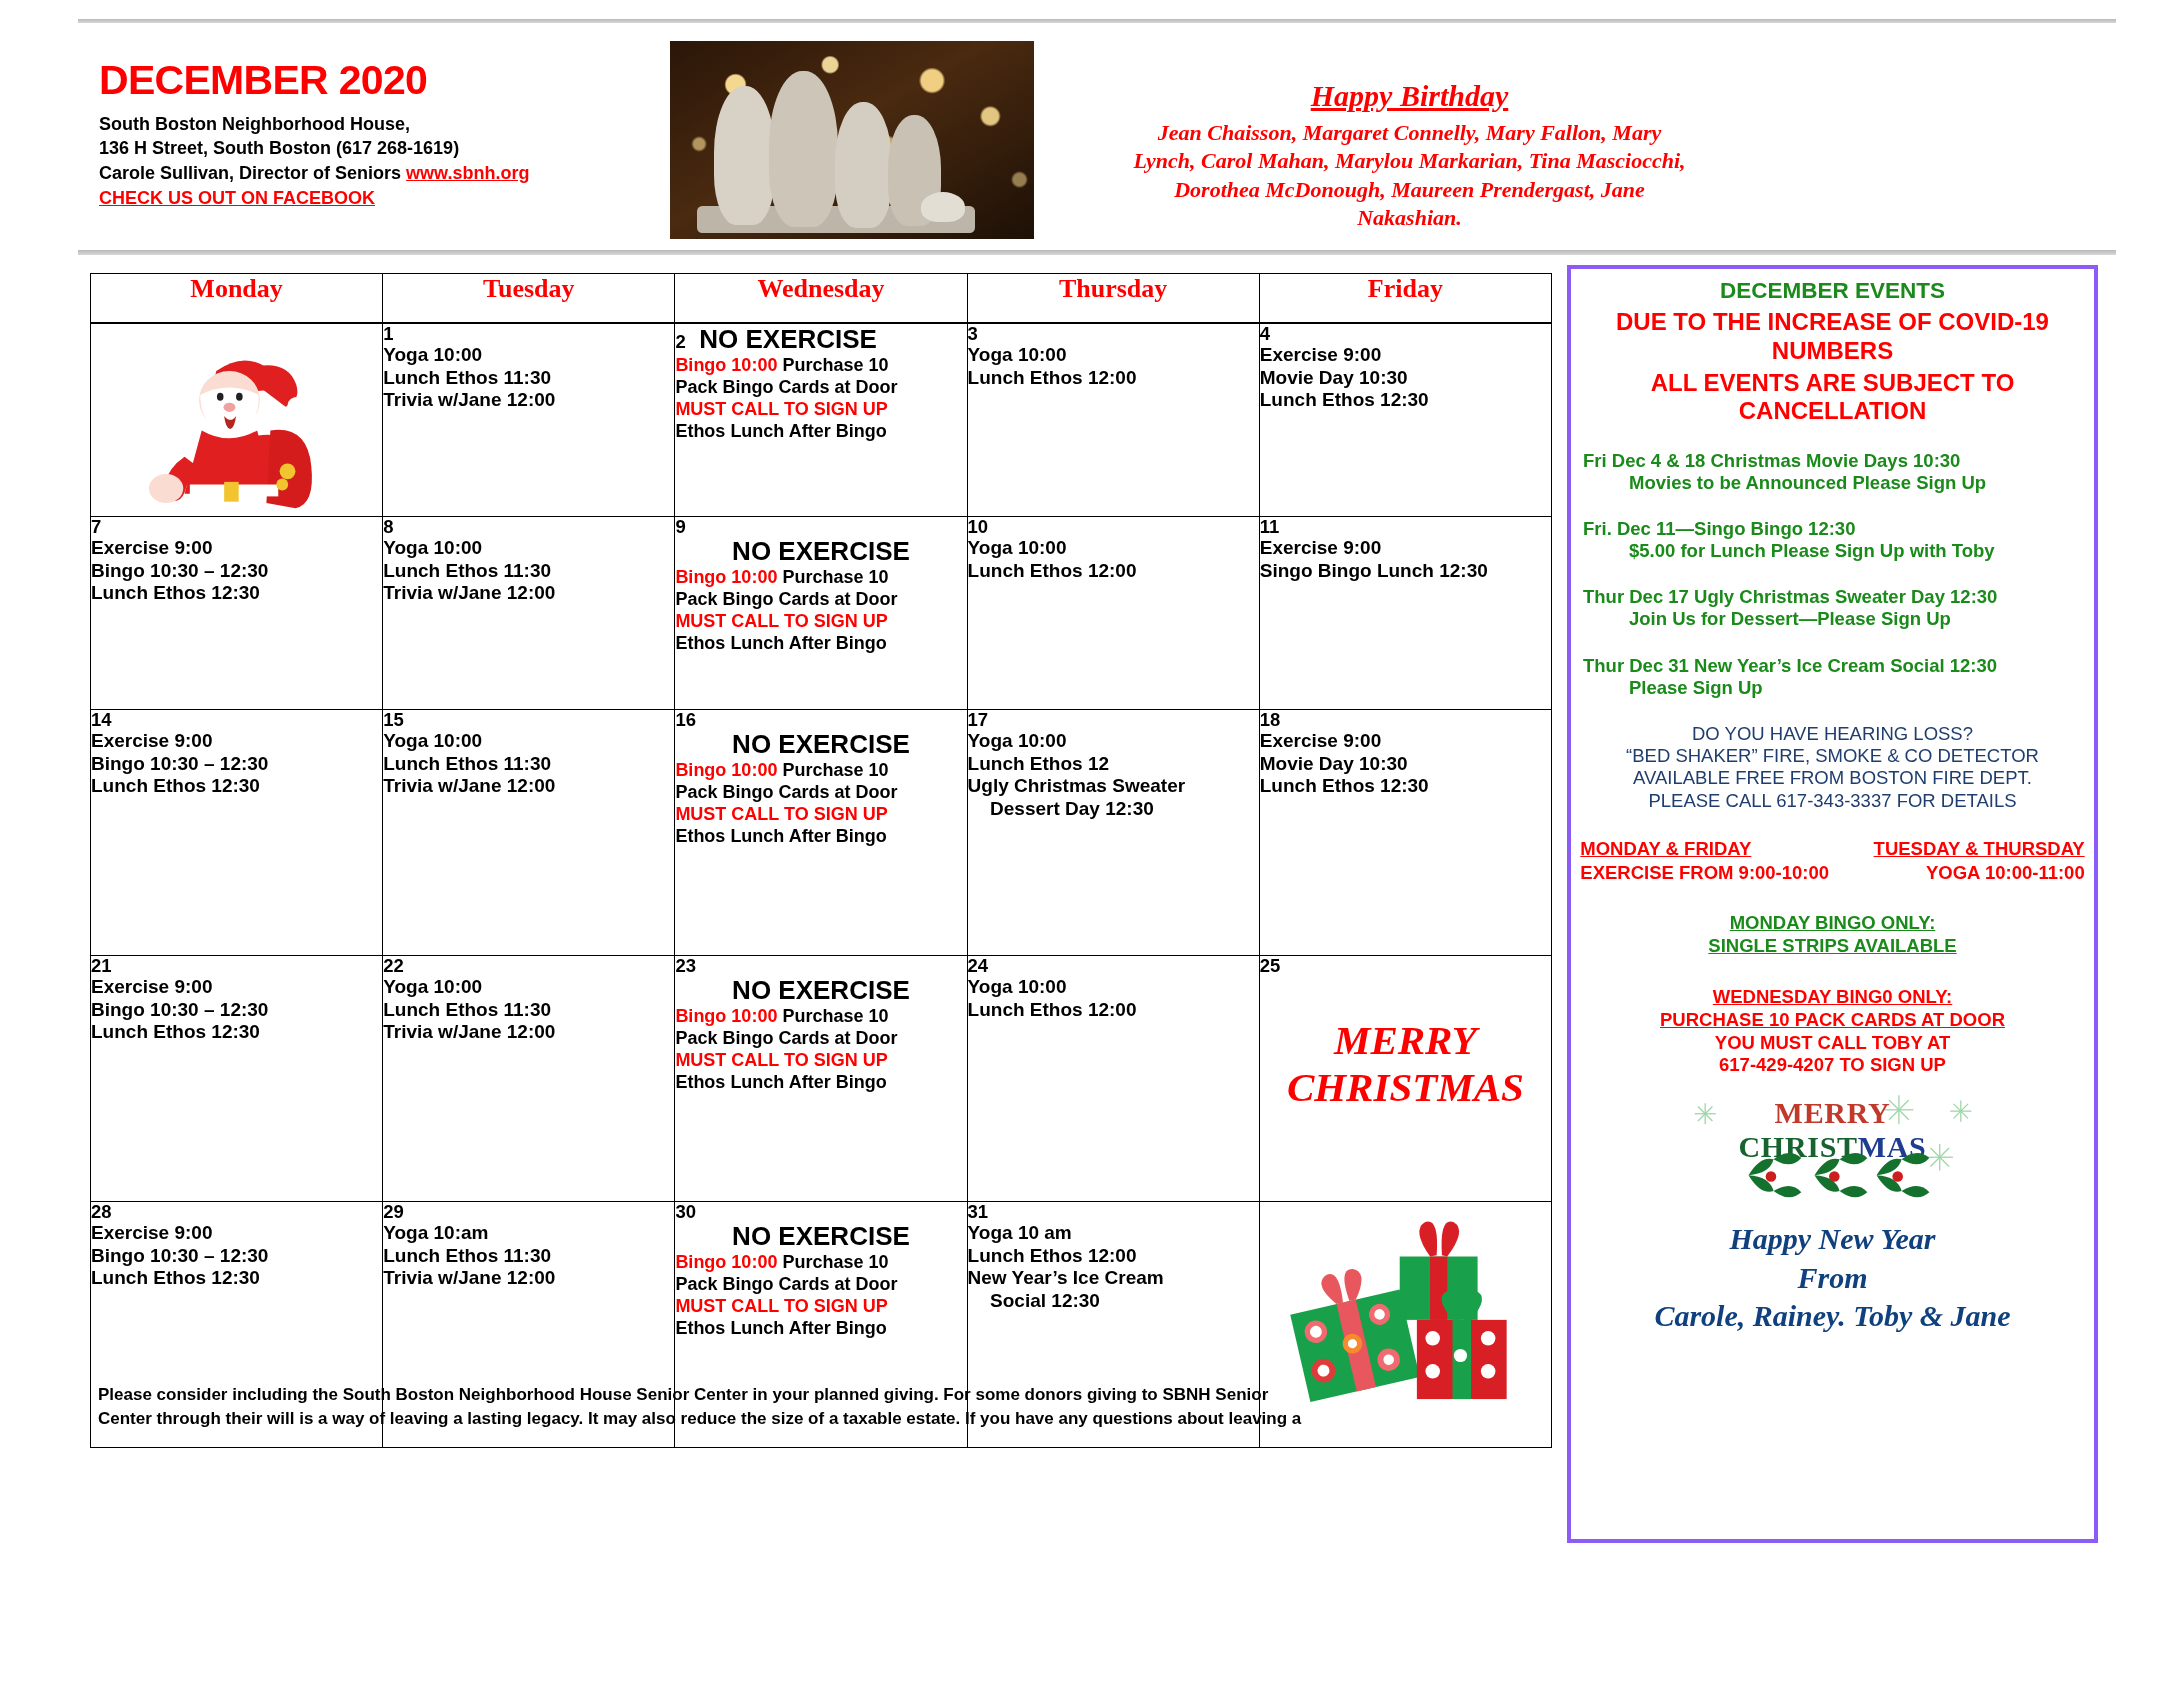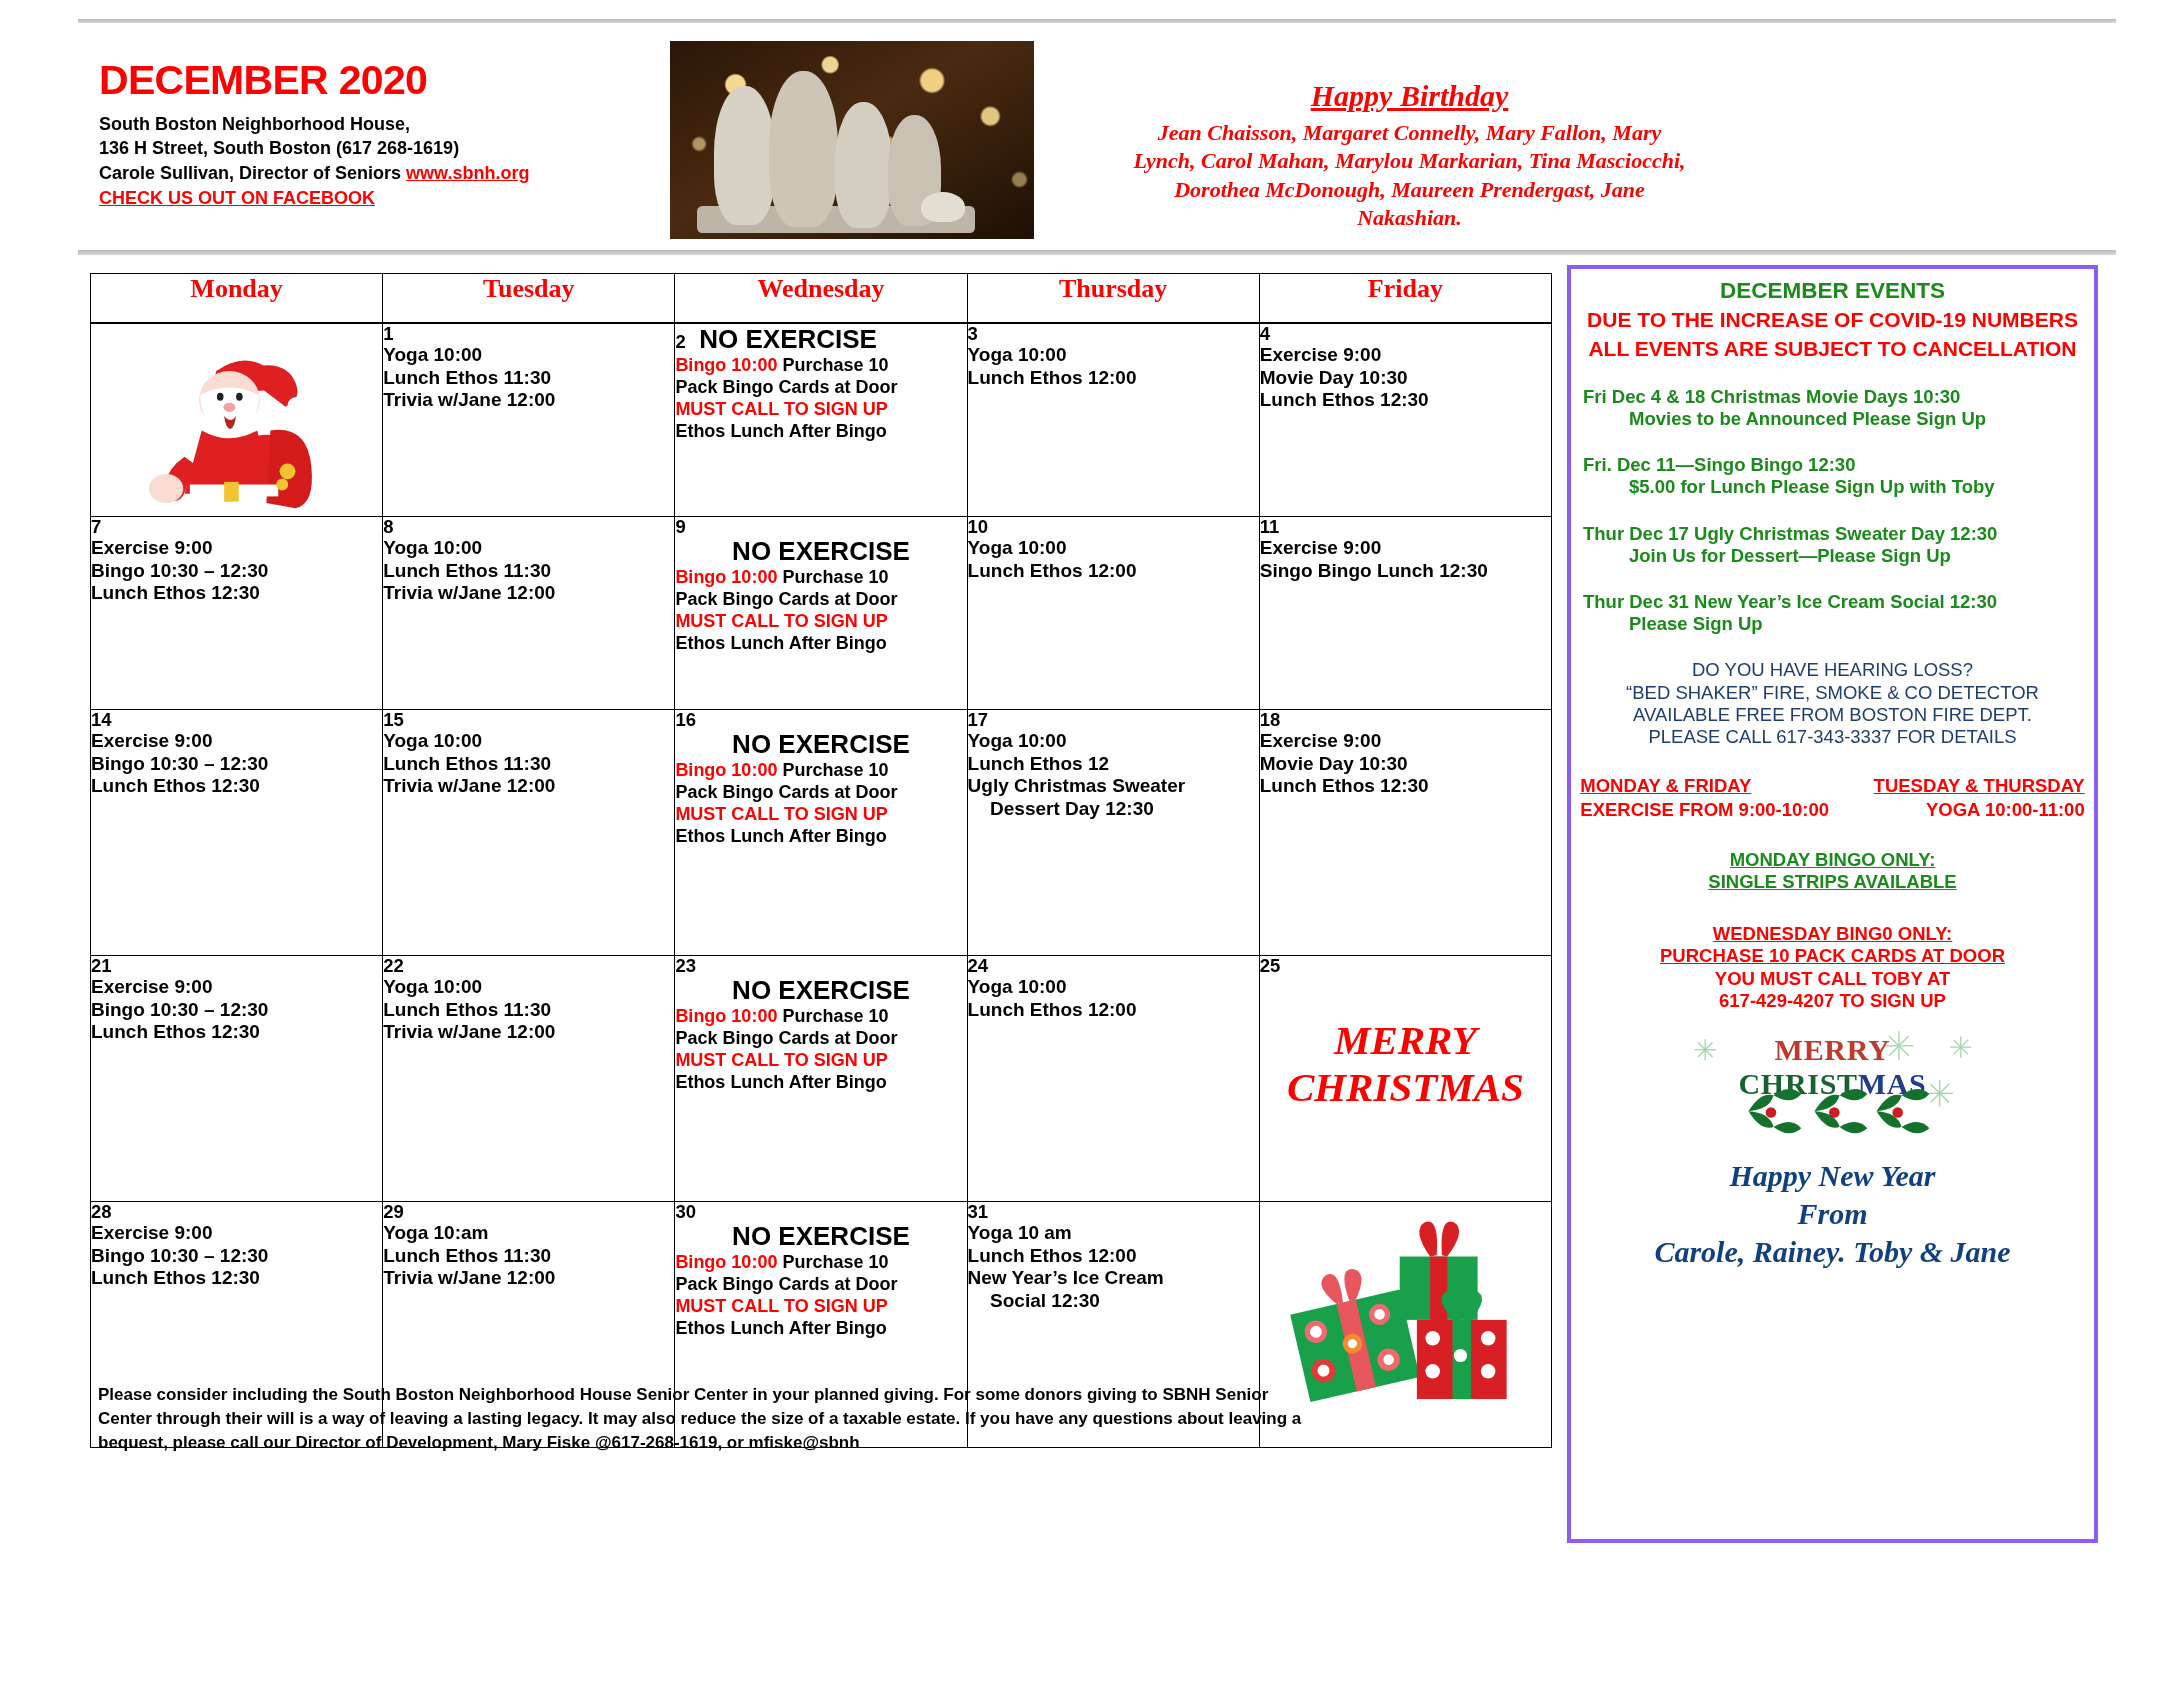--- a/index.html
+++ b/index.html
@@ -86,21 +86,21 @@
   .gifts{position:absolute;left:50%;top:6.6px;transform:translateX(-50%);}
 
   
   .foot{position:absolute;left:98px;top:1383px;width:1442px;font-size:17px;
         font-weight:bold;line-height:1.42;}
 
   
   .panel{position:absolute;left:1567px;top:265px;width:523px;height:1270px;
          border:4px solid #8b5cf6;background:#fff;}
   .p-title{text-align:center;font-size:22.5px;font-weight:bold;color:#1a8a1a;margin-top:9.3px;}
-  .p-red{text-align:center;font-size:21px;font-weight:bold;color:#ff0000;line-height:1.18;
+  .p-red{text-align:center;font-size:24px;font-weight:bold;color:#ff0000;line-height:1.18;
          margin-top:4px;}
   .p-green{font-size:18.5px;font-weight:bold;color:#1a8a1a;line-height:1.20;}
   .p-green.i{padding-left:46px;}
   .p-blue{text-align:center;font-size:18.5px;font-weight:normal;color:#1f3d6e;line-height:1.20;}
   .blk{margin-top:24px;padding:0 12px;}
   .sched{margin-top:26.5px;padding:0 9.3px;}
   .sched-row1{display:flex;justify-content:space-between;font-size:18.5px;font-weight:bold;
               color:#ff0000;}
   .sched-row1 span{text-decoration:underline;}
   .sched-row2{display:flex;justify-content:space-between;font-size:18.5px;font-weight:bold;
@@ -398,21 +398,20 @@
             <path d="M290 168 q30 -36 6 -44 q-24 -4 -16 44 z" fill="#18a04a"></path>
           </svg>
         </td>
       </tr>
     </tbody>
   </table>
 
   <div class="foot">
     <div>Please consider including the South Boston Neighborhood House Senior Center in your planned giving.  For some donors giving to SBNH Senior</div>
     <div>Center through their will is a way of leaving a lasting legacy. It may also reduce the size of a taxable estate.  If you have any questions about leaving a</div>
-    <div>bequest, please call our Director of Development, Mary Fiske @617-268-1619, or mfiske@sbnh</div>
   </div>
 
   <div class="panel">
     <div class="p-title">DECEMBER EVENTS</div>
     <div class="p-red">DUE TO THE INCREASE OF COVID-19 NUMBERS</div>
     <div class="p-red">ALL EVENTS ARE SUBJECT TO CANCELLATION</div>
 
     <div class="blk">
       <div class="p-green">Fri Dec 4 &amp; 18 Christmas Movie Days 10:30</div>
       <div class="p-green i">Movies to be Announced Please Sign Up</div>

